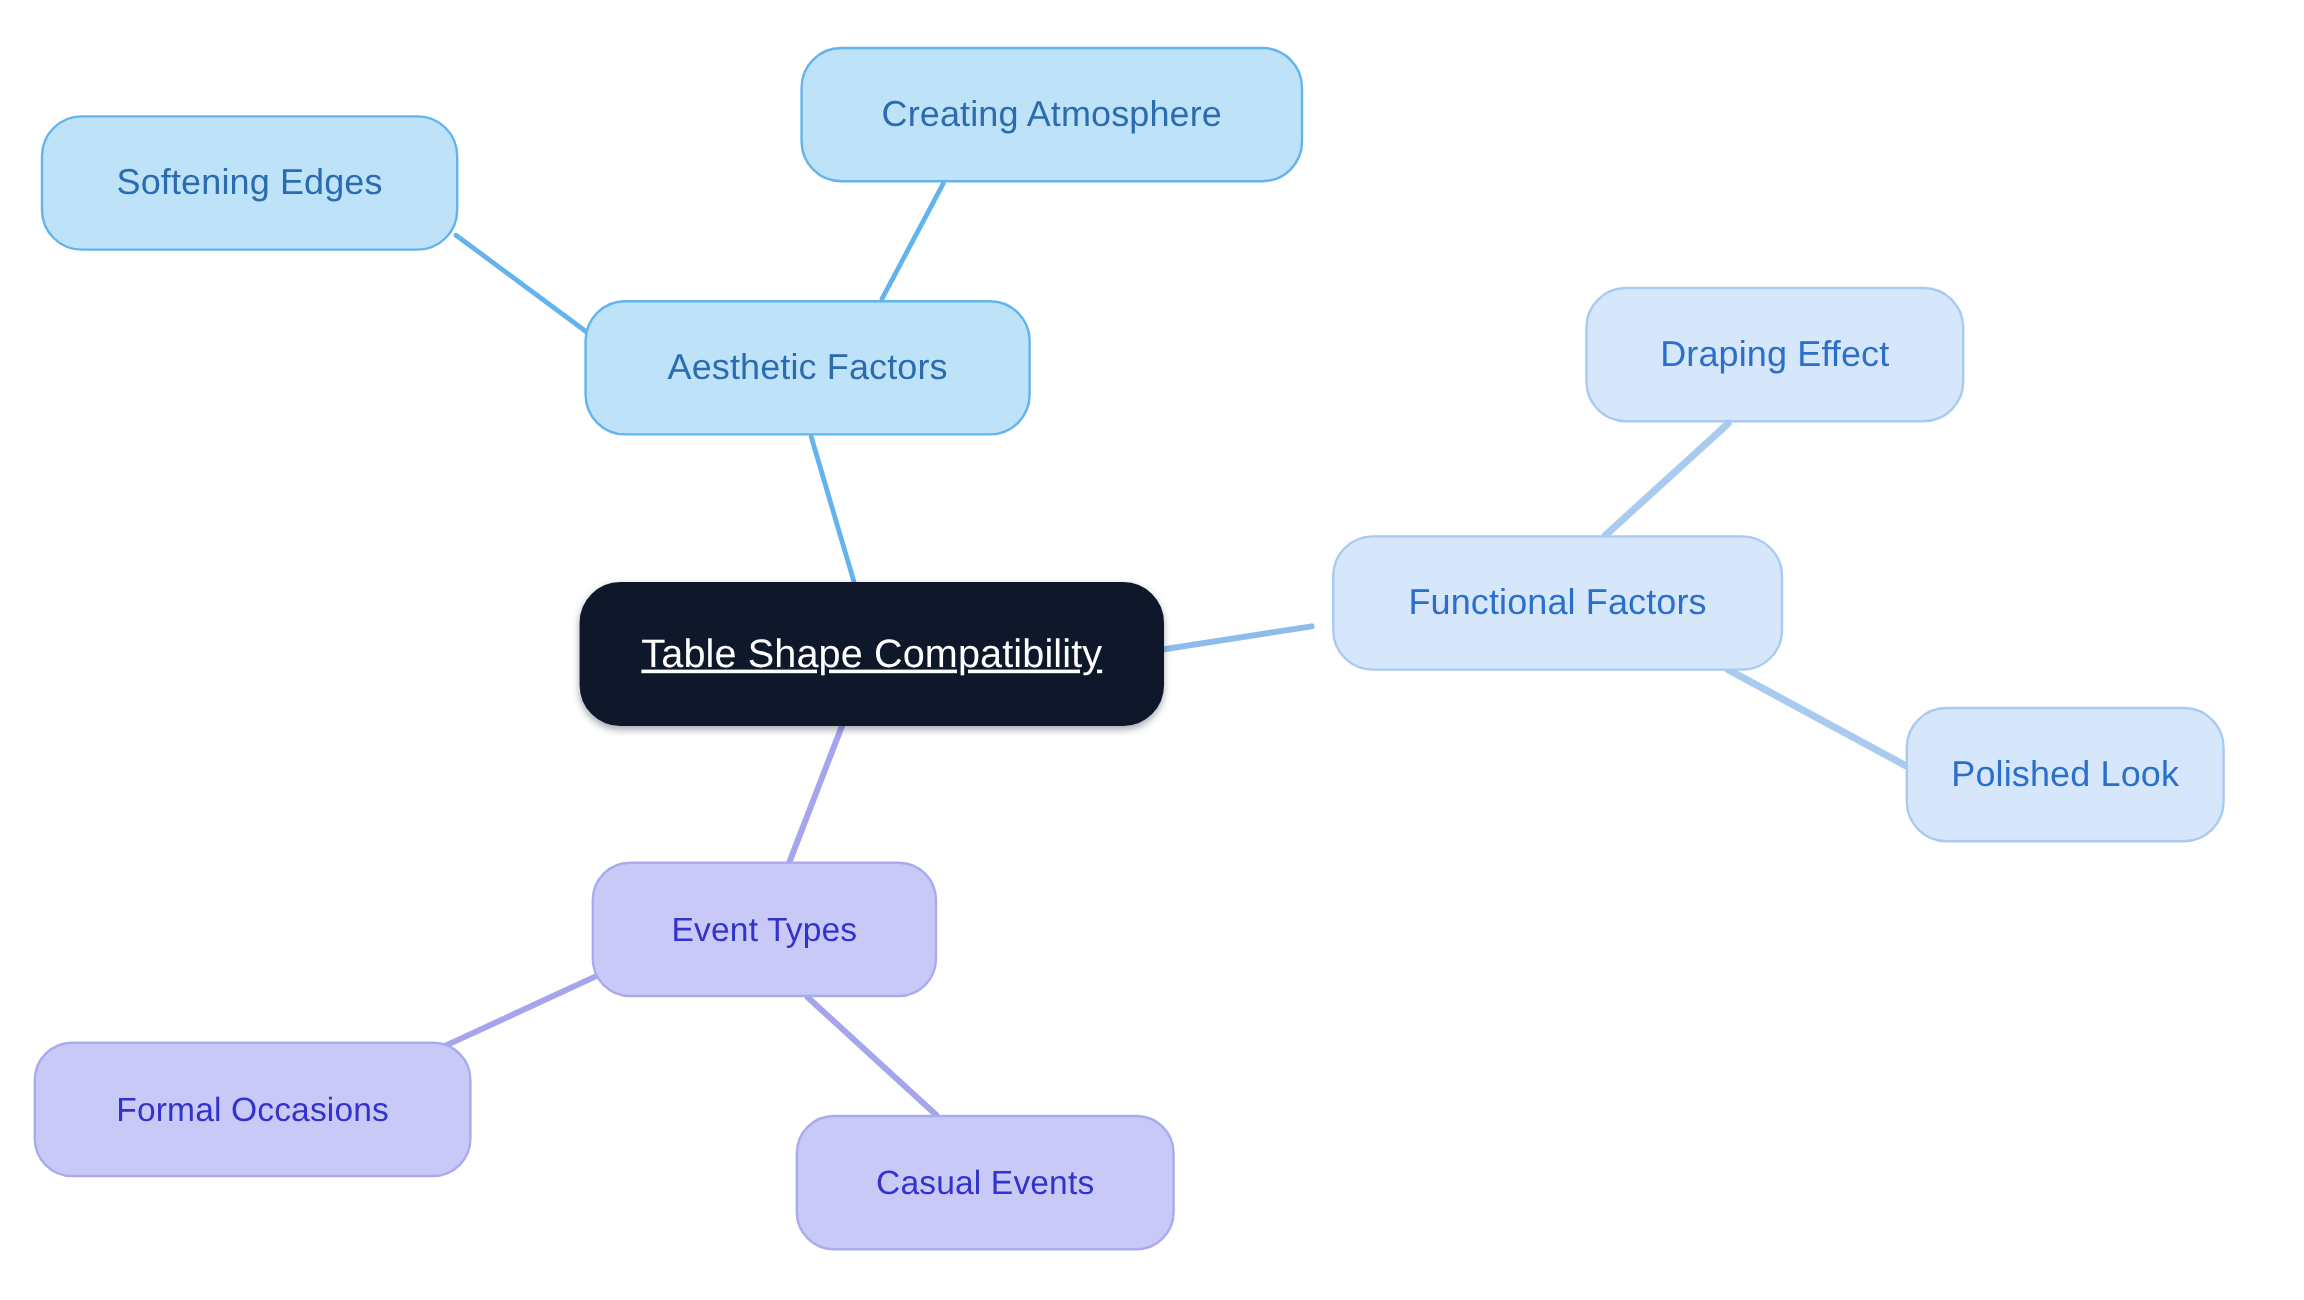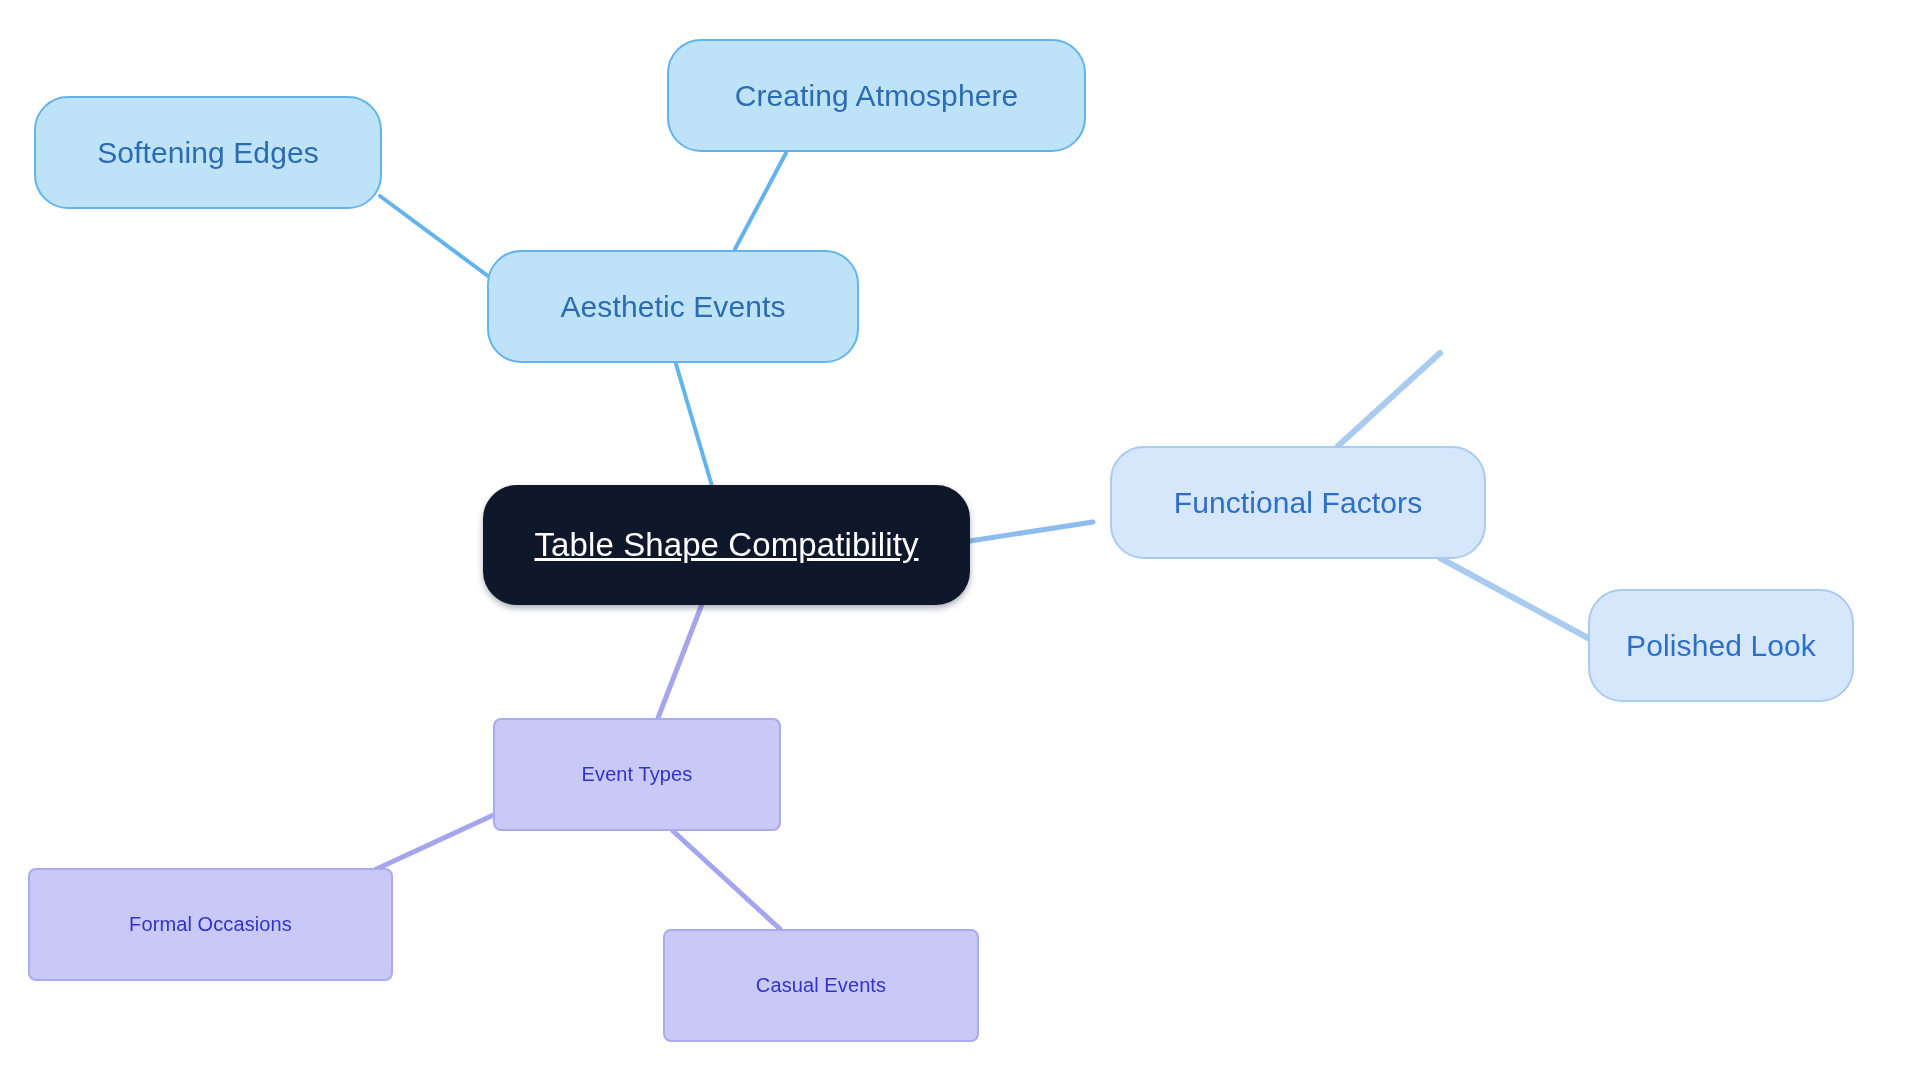--- a/index.html
+++ b/index.html
@@ -80,22 +80,22 @@
     border-color: #a9cbf0;
     color: #2a6fc9;
     border-radius: 34px;
     font-size: 30px;
   }
 
   .node-event {
     background: #c9c9f8;
     border-color: #aaaaee;
     color: #3232cc;
-    border-radius: 8px;
-    font-size: 20px;
+    border-radius: 32px;
+    font-size: 28px;
   }
 </style>
 </head>
 <body style="background: rgb(255, 255, 255);">
 
 <div id="mindmap-root">
 
   <svg id="connector-layer" viewBox="0 0 1920 1083" width="1920" height="1083" xmlns="http://www.w3.org/2000/svg">
 
     <line class="edge" stroke-linecap="round" x1="712" y1="486" x2="676" y2="364" stroke="#63b3ed" stroke-width="4"></line>
@@ -113,23 +113,26 @@
 
     <div class="node node-aesthetic" style="left: 667px; top: 39px; width: 419px; height: 113px; background: rgb(190, 227, 248); border-color: rgb(99, 179, 237); color: rgb(43, 108, 176);">
       <span>Creating Atmosphere</span>
     </div>
 
     <div class="node node-aesthetic" style="left: 34px; top: 96px; width: 348px; height: 113px; background: rgb(190, 227, 248); border-color: rgb(99, 179, 237); color: rgb(43, 108, 176);">
       <span>Softening Edges</span>
     </div>
 
     <div class="node node-aesthetic" style="left: 487px; top: 250px; width: 372px; height: 113px; background: rgb(190, 227, 248); border-color: rgb(99, 179, 237); color: rgb(43, 108, 176);">
-      <span>Aesthetic Events</span>
+      <span>Aesthetic Factors</span>
     </div>
 
+    <div class="node node-functional" style="left: 1321px; top: 239px; width: 316px; height: 113px; background: rgb(214, 230, 251); border-color: rgb(169, 203, 240); color: rgb(42, 111, 201);">
+      <span>Draping Effect</span>
+    </div>
 
     <div class="node node-functional" style="left: 1093px; top: 446px; width: 376px; height: 113px; background: rgb(214, 230, 251); border-color: rgb(169, 203, 240); color: rgb(42, 111, 201); margin-left: 17px;">
       <span>Functional Factors</span>
     </div>
 
     <div class="node node-functional" style="left: 1588px; top: 589px; width: 266px; height: 113px; background: rgb(214, 230, 251); border-color: rgb(169, 203, 240); color: rgb(42, 111, 201);">
       <span>Polished Look</span>
     </div>
 
     <div class="node node-event" style="left: 493px; top: 718px; width: 288px; height: 113px; background: rgb(201, 201, 248); border-color: rgb(170, 170, 238); color: rgb(50, 50, 204);">

